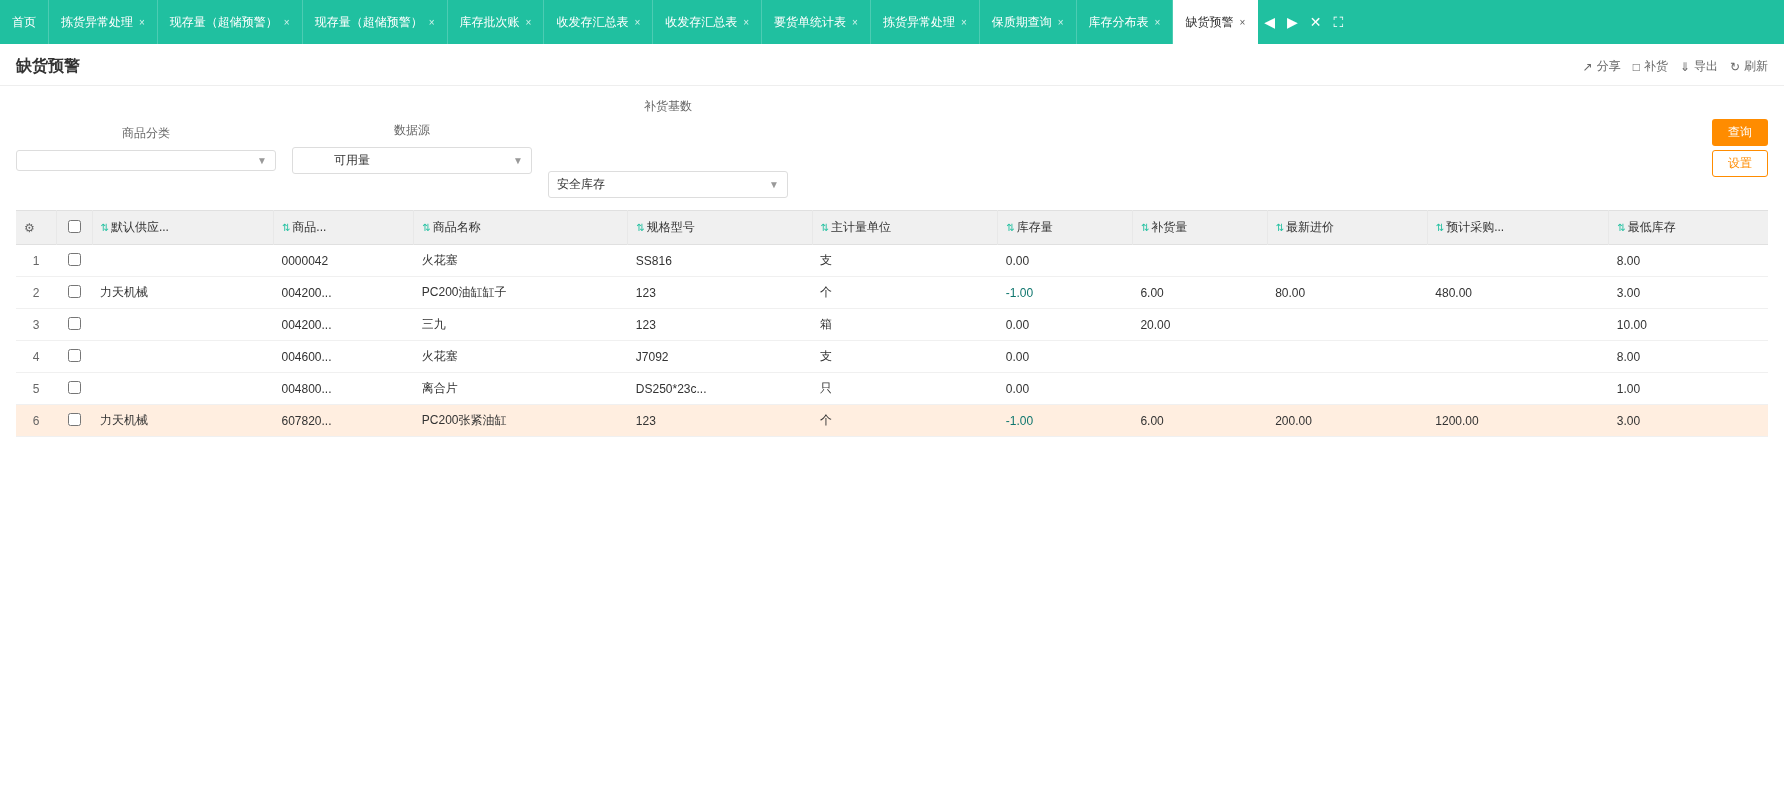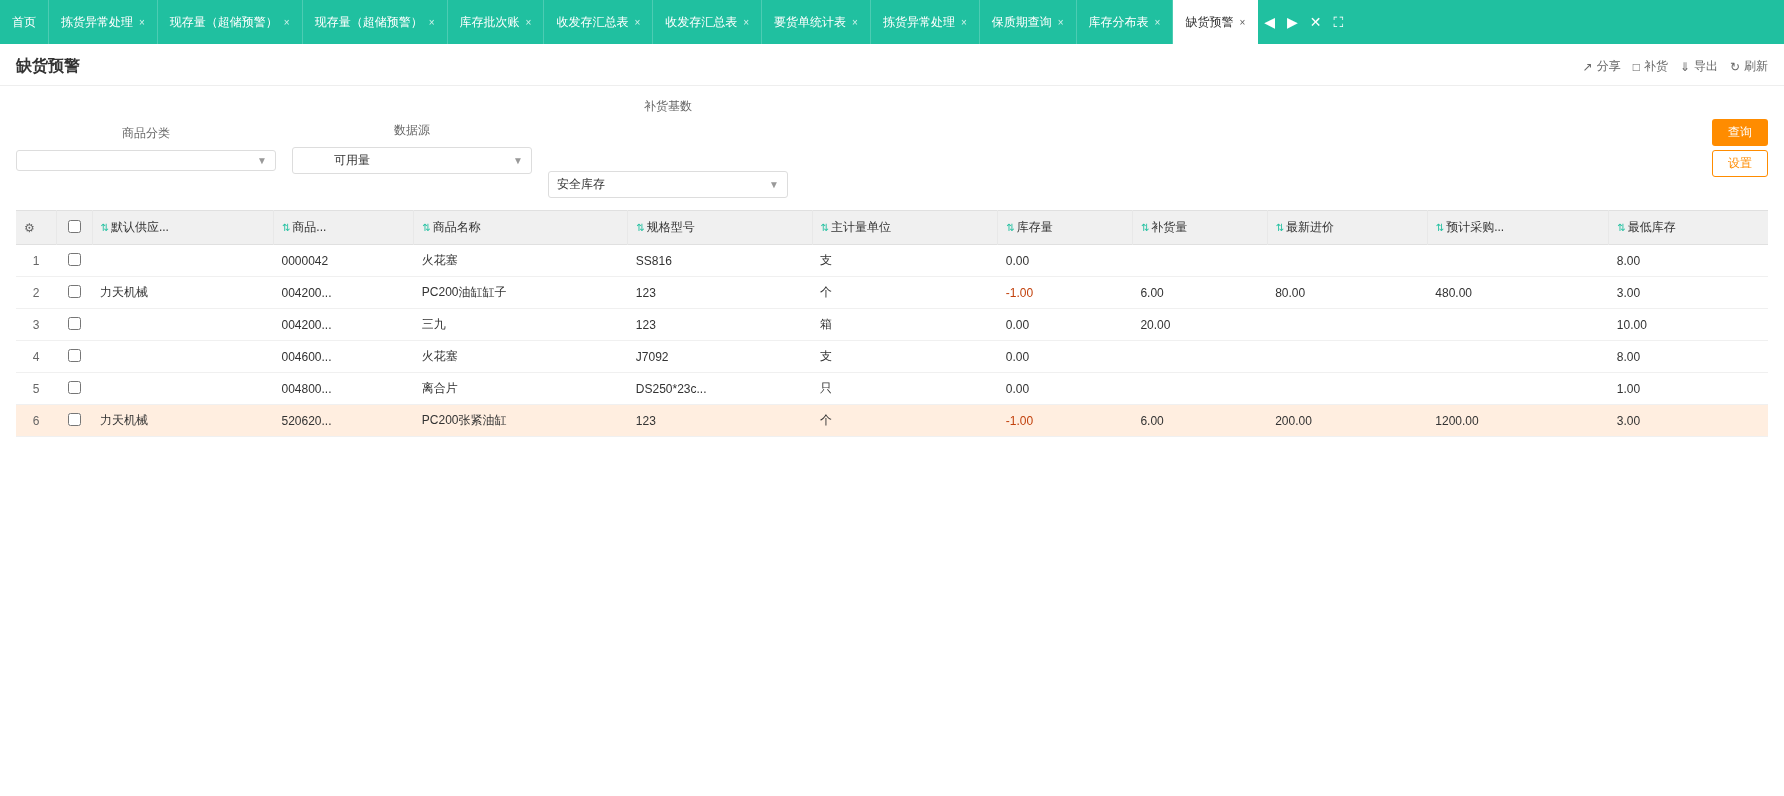--- a/index.html
+++ b/index.html
@@ -173,21 +173,21 @@
     tbody td {
       padding: 7px 8px;
       color: #333;
       white-space: nowrap;
     }
     .row-num { color: #666; text-align: center; }
     .gear-icon { color: #666; cursor: pointer; }
     .th-icon { color: #20c0a0; margin-right: 2px; font-size: 10px; }
     .checkbox-cell { text-align: center; }
     input[type="checkbox"] { cursor: pointer; }
-    .negative { color: #c2410c; }
+    .negative { color: #0f766e; }
   </style>
 </head>
 <body>
 
 <div class="tab-bar">
   <div class="tab-item">
     <span>首页</span>
   </div>
   <div class="tab-item">
     <span>拣货异常处理</span>
@@ -413,21 +413,21 @@
     <td></td>
     <td></td>
     <td>1.00</td>
   </tr>
           <tr class="highlighted">
     <td class="row-num">6</td>
     <td class="checkbox-cell">
       <input type="checkbox" style="">
     </td>
     <td>力天机械</td>
-    <td>520620...</td>
+    <td>607820...</td>
     <td>PC200张紧油缸</td>
     <td>123</td>
     <td>个</td>
     <td class="negative">-1.00</td>
     <td>6.00</td>
     <td>200.00</td>
     <td>1200.00</td>
     <td>3.00</td>
   </tr>
         </tbody>

